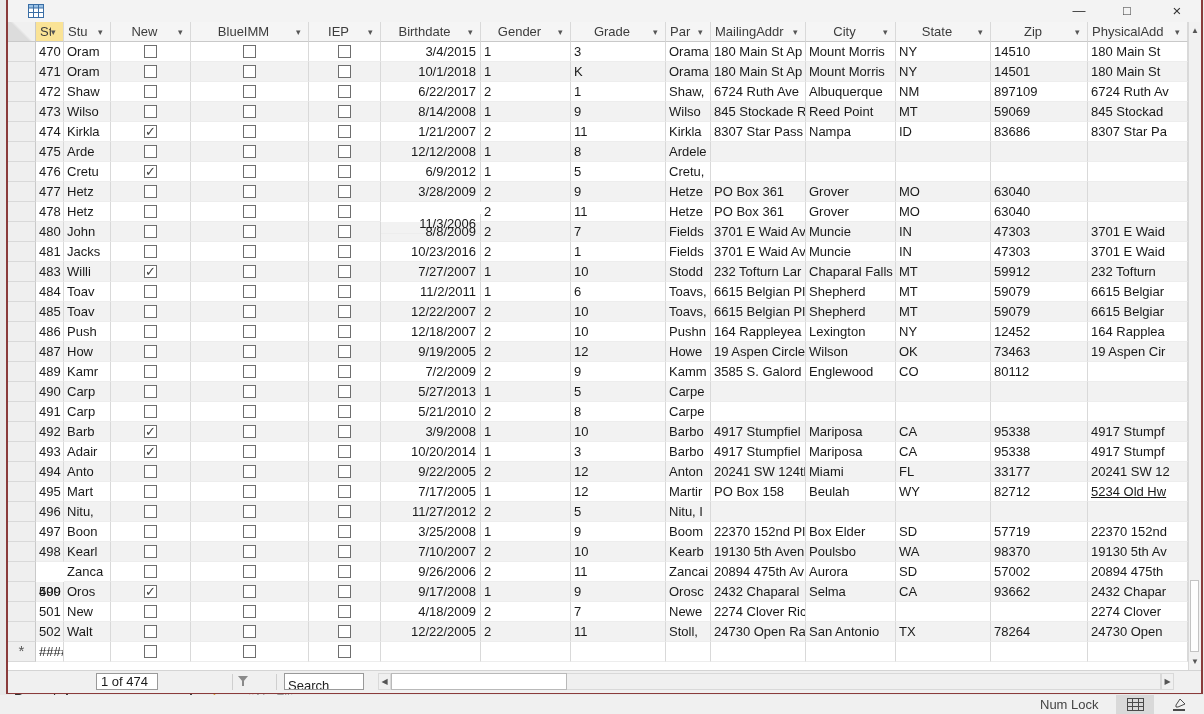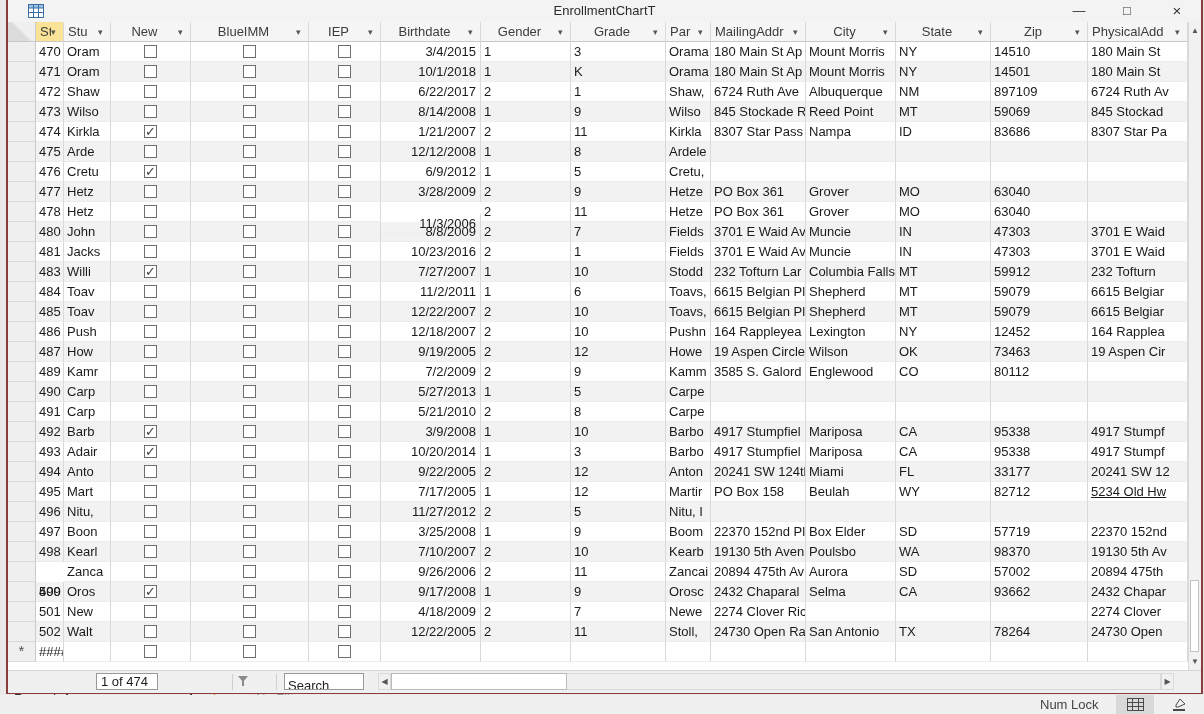--- a/index.html
+++ b/index.html
@@ -93,21 +93,20 @@
   <div class="titlebar">
     <span class="tb-icon">
       <svg width="16" height="14" viewBox="0 0 16 14">
         <rect x="0.5" y="0.5" width="15" height="13" fill="#ffffff" stroke="#3a6ea5"></rect>
         <rect x="0.5" y="0.5" width="15" height="3.5" fill="#9bc2e6" stroke="#3a6ea5"></rect>
         <line x1="5.5" y1="0.5" x2="5.5" y2="13.5" stroke="#3a6ea5"></line>
         <line x1="10.5" y1="0.5" x2="10.5" y2="13.5" stroke="#3a6ea5"></line>
         <line x1="0.5" y1="8.5" x2="15.5" y2="8.5" stroke="#3a6ea5"></line>
       </svg>
     </span>
-    <span class="tb-title">EnrollmentChartT</span>
     <span class="win-btn min">—</span>
     <span class="win-btn max">□</span>
     <span class="win-btn close">×</span>
   </div>
 
   <div class="hrow" id="header-row">
     <div class="corner"></div>
   <div class="th sel" style="width: 28px;">
         <span class="lbl">St</span>
         <span class="arr">▾</span>
@@ -431,21 +430,21 @@
           <span class="cb"></span>
         </div>
         <div class="td chk" style="width: 72px; flex: 0 0 72px;">
           <span class="cb"></span>
         </div>
         <div class="td al-r" style="width: 100px; flex: 0 0 100px;">7/27/2007</div>
         <div class="td" style="width: 90px; flex: 0 0 90px;">1</div>
         <div class="td" style="width: 95px; flex: 0 0 95px;">10</div>
         <div class="td" style="width: 45px; flex: 0 0 45px;">Stodd</div>
         <div class="td" style="width: 95px; flex: 0 0 95px;">232 Tofturn Lar</div>
-        <div class="td" style="width: 90px; flex: 0 0 90px;">Columbia Falls</div>
+        <div class="td" style="width: 90px; flex: 0 0 90px;">Chaparal Falls</div>
         <div class="td" style="width: 95px; flex: 0 0 95px;">MT</div>
         <div class="td" style="width: 97px; flex: 0 0 97px;">59912</div>
         <div class="td" style="width: 100px; flex: 0 0 100px;">232 Tofturn</div>
       </div>
       <div class="tr">
         <div class="gutter"></div>
         <div class="td al-r" style="width: 28px; flex: 0 0 28px;">484</div>
         <div class="td" style="width: 47px; flex: 0 0 47px;">Toav</div>
         <div class="td chk" style="width: 80px; flex: 0 0 80px;">
           <span class="cb"></span>

